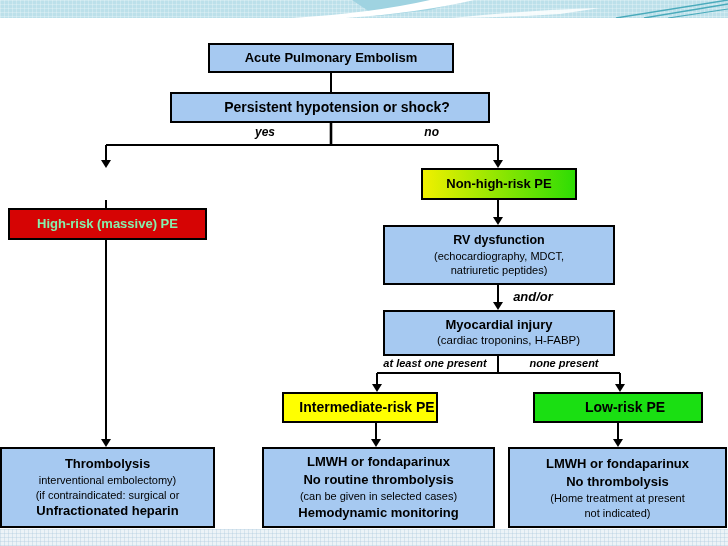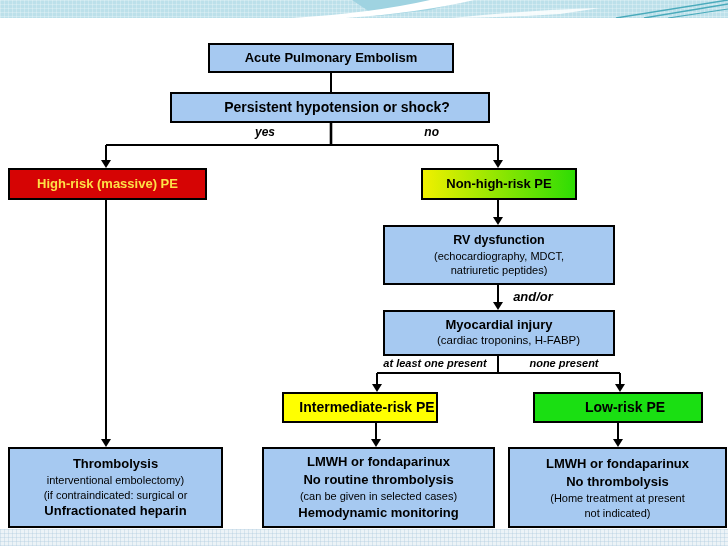--- a/index.html
+++ b/index.html
@@ -24,21 +24,21 @@
       repeating-linear-gradient(to bottom, rgba(170,200,220,.35) 0 1px, transparent 1px 4px),
       var(--footer-band,#ECF3F7);
   }
   .connectors{position:absolute;left:0;top:0;width:728px;height:546px;pointer-events:none;}
   
   .node{
     position:absolute;display:flex;flex-direction:column;align-items:center;justify-content:center;
     border:2px solid var(--box-border,#000);box-sizing:border-box;text-align:left;line-height:1.25;
   }
   .blue{background:var(--box-blue,#A6C9F1);}
-  .red{background:var(--high-risk-red,#D60404);color:#fde047;}
+  .red{background:var(--high-risk-red,#D60404);color:#86efac;margin-top:40px;}
   .yellowgreen{background:linear-gradient(to right,var(--nonhigh-gradient-left,#F0F000),var(--nonhigh-gradient-right,#2EDC04));}
   .yellow{background:var(--intermediate-yellow,#FFFF00);}
   .green{background:var(--low-green,#1ADF12);}
   .b{font-weight:700;}
   .t13{font-size:13px;}
   .t14{font-size:14px;margin-left:14px;}
   .t12{font-size:12.5px;}
   .sub{font-size:11px;font-weight:400;line-height:1.3;}
   .sub2{font-size:11.5px;font-weight:400;line-height:1.35;margin-left:19px;}
   .branch-label{
@@ -132,21 +132,21 @@
   <span class="small-label" style="left:518px;top:357px;width:92px;">none present</span>
 
   <div class="node yellow" style="left:282px;top:392px;width:156px;height:31px;">
     <span class="b t14">Intermediate-risk PE</span>
   </div>
 
   <div class="node green" style="left:533px;top:392px;width:170px;height:31px;">
     <span class="b t14">Low-risk PE</span>
   </div>
 
-  <div class="node blue" style="left:8px;top:447px;width:215px;height:81px;">
+  <div class="node blue" style="left:0px;top:447px;width:215px;height:81px;">
     <span class="tl1">Thrombolysis</span>
     <span class="tl-sub">interventional embolectomy)</span>
     <span class="tl-sub">(if contraindicated: surgical or</span>
     <span class="tl1">Unfractionated heparin</span>
   </div>
 
   <div class="node blue" style="left:262px;top:447px;width:233px;height:81px;">
     <span class="tl1">LMWH or fondaparinux</span>
     <span class="tl1">No routine thrombolysis</span>
     <span class="tl-sub">(can be given in selected cases)</span>

